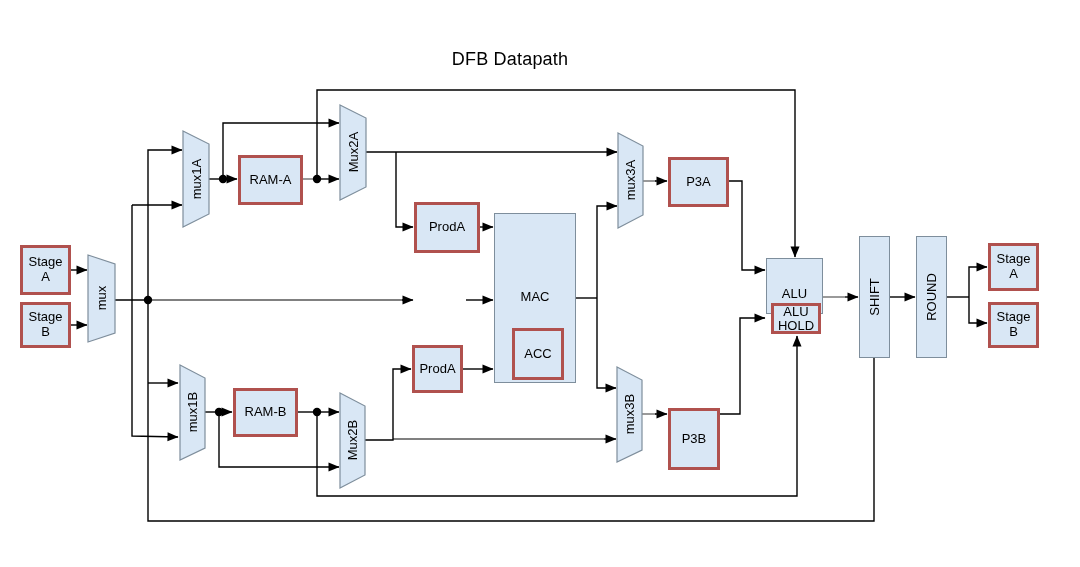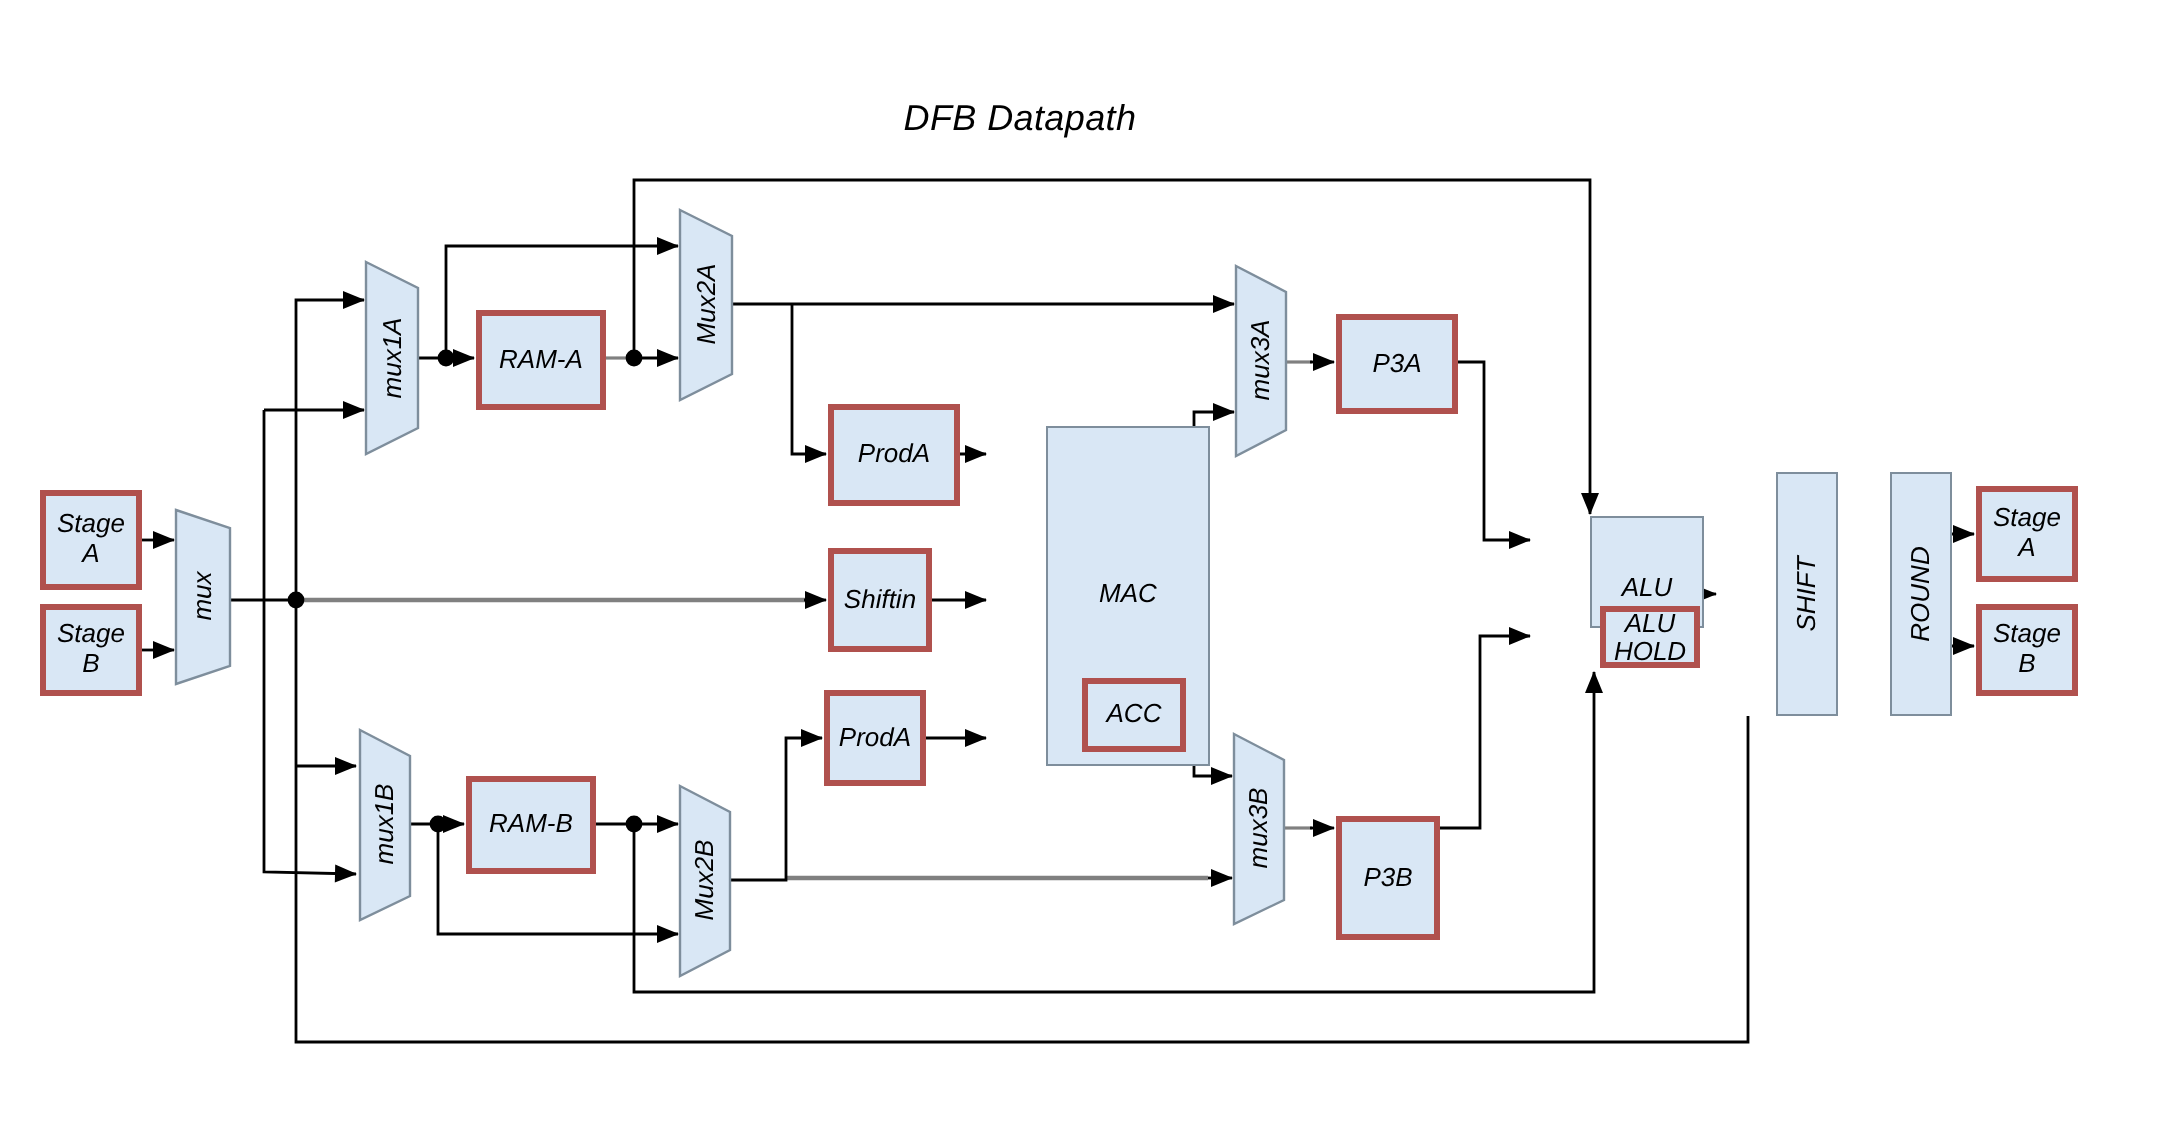--- a/index.html
+++ b/index.html
@@ -6,40 +6,40 @@
     --block-fill:#d9e7f5;
     --block-border:#7e8e9c;
     --register-border:#b0514e;
     --line:#000000;
     --gray-line:#808080;
     --bg:#ffffff;
   }
   html,body{margin:0;padding:0;background:var(--bg);}
   .stage{
     position:relative;width:1080px;height:567px;background:var(--bg);
-    font-family:"Liberation Sans",sans-serif;color:#000;overflow:hidden;font-style:italic;
+    font-family:"Liberation Sans",sans-serif;color:#000;overflow:hidden;
   }
   .stage svg{position:absolute;left:0;top:0;}
   .wire{fill:none;stroke:var(--line,#000);stroke-width:1.4px;}
   .wire.gray{stroke:var(--gray-line,#808080);stroke-width:2.2px;}
   .wire.graystub{stroke:var(--gray-line,#808080);stroke-width:1.6px;}
   .shape{fill:var(--block-fill,#d9e7f5);stroke:var(--block-border,#7e8e9c);stroke-width:1.2px;}
   .dot{fill:var(--line,#000);stroke:none;}
   .title{
     position:absolute;left:380px;top:49px;width:260px;text-align:center;
     font-size:18px;letter-spacing:0.2px;
   }
   .box{
     position:absolute;box-sizing:border-box;display:flex;align-items:center;justify-content:center;
     text-align:center;font-size:13px;line-height:1.12;background:var(--block-fill,#d9e7f5);
   }
   .box span{white-space:pre-line;}
   .plain{border:1px solid var(--block-border,#7e8e9c);}
   .reg{border:3px solid var(--register-border,#b0514e);}
-  .noflex{display:block;margin-left:29px;}
+  .noflex{display:block;}
   .inner-label{position:absolute;left:0;right:0;text-align:center;font-size:13px;}
   .vtext{
     position:absolute;left:50%;top:50%;
     transform:translate(-50%,-50%) rotate(-90deg);
     white-space:nowrap;font-size:13px;
   }
   .traplabel{
     position:absolute;transform:translate(-50%,-50%) rotate(-90deg);
     white-space:nowrap;font-size:13px;
   }
@@ -128,36 +128,33 @@
 
   <div class="box reg" style="left:233px;top:388px;width:65px;height:49px">
     <span>RAM-B</span>
   </div>
   <div class="box reg" style="left:238px;top:155px;width:65px;height:50px">
     <span>RAM-A</span>
   </div>
   <div class="box reg" style="left:414px;top:202px;width:66px;height:51px">
     <span>ProdA</span>
   </div>
-  <div class="box reg" style="left:414px;top:274px;width:52px;height:52px">
-    <span>Shiftin</span>
-  </div>
   <div class="box reg" style="left:412px;top:345px;width:51px;height:48px">
     <span>ProdA</span>
   </div>
   <div class="box reg" style="left:668px;top:157px;width:61px;height:50px">
     <span>P3A</span>
   </div>
   <div class="box reg" style="left:668px;top:408px;width:52px;height:62px">
     <span>P3B</span>
   </div>
 
   <div class="box plain noflex" style="left:494px;top:213px;width:82px;height:170px">
     <div class="inner-label" style="top:76px">MAC</div>
-    <div class="box reg" style="left:17px;top:125px;width:52px;height:37px">
+    <div class="box reg" style="left:17px;top:114px;width:52px;height:52px">
       <span>ACC</span>
     </div>
   </div>
 
   <div class="box plain noflex" style="left:766px;top:258px;width:57px;height:56px">
     <div class="inner-label" style="top:28px">ALU</div>
     <div class="box reg" style="left:4px;top:44px;width:50px;height:31px;line-height:1.02">
       <span>ALU
 HOLD</span>
     </div>

